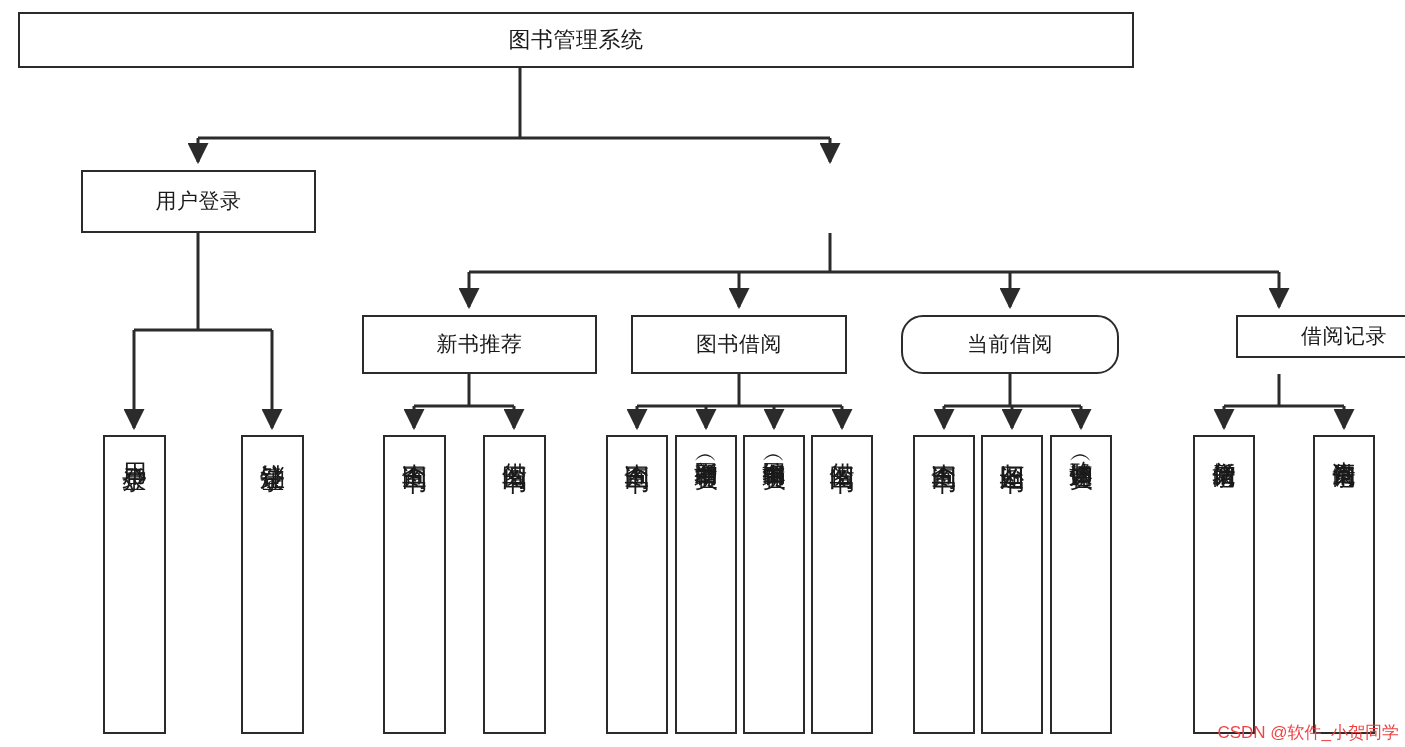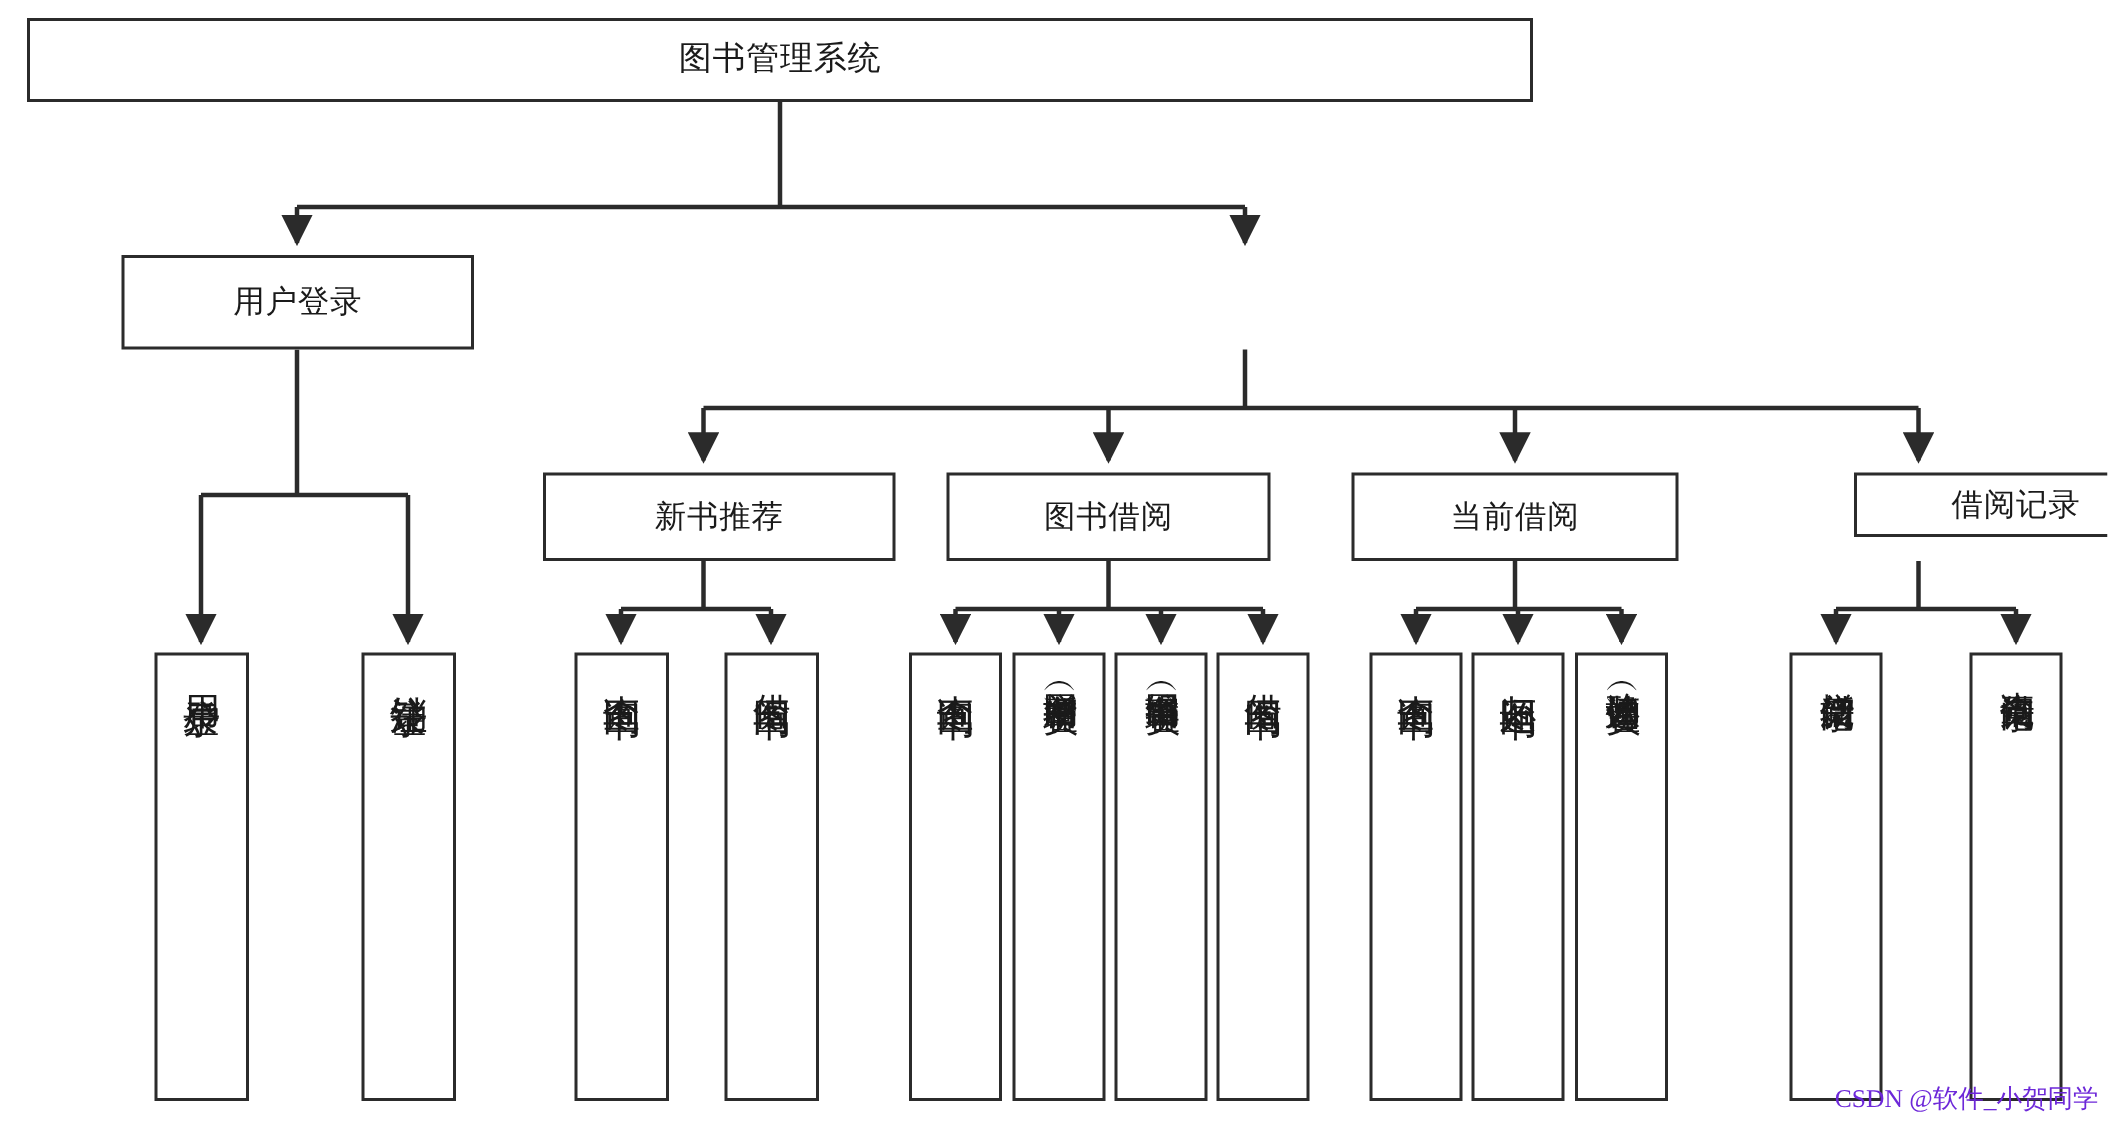--- a/index.html
+++ b/index.html
@@ -67,24 +67,24 @@
   }
   .node.vert.small .label {
     font-size: 23px;
     letter-spacing: 1px;
   }
   .watermark {
     position: absolute;
     right: 6px;
     bottom: 3px;
     font-size: 17px;
-    color: #6d28d9;
+    color: #ef4444;
     white-space: nowrap;
     z-index: 3;
-    font-family: Liberation Serif, serif;
+    font-family: Liberation Sans, sans-serif;
   }
 </style>
 </head>
 <body>
 
 <div id="canvas">
 
   <svg id="edges" viewBox="0 0 1405 747" xmlns="http://www.w3.org/2000/svg">
     <defs>
       <marker id="arrow" viewBox="0 0 10 10" refX="9" refY="5" markerWidth="7" markerHeight="7" orient="auto-start-reverse">
@@ -128,35 +128,35 @@
       <path d="M 1012 406 L 1012 428" marker-end="url(#arrow)"></path>
       <path d="M 1081 406 L 1081 428" marker-end="url(#arrow)"></path>
 
       <path d="M 1279 374 L 1279 406"></path>
       <path d="M 1224 406 L 1344 406"></path>
       <path d="M 1224 406 L 1224 428" marker-end="url(#arrow)"></path>
       <path d="M 1344 406 L 1344 428" marker-end="url(#arrow)"></path>
     </g>
   </svg>
 
-  <div class="node horiz root" style="left:18px; top:12px; width:1004px; height:56px;">
+  <div class="node horiz root" style="left:18px; top:12px; width:1116px; height:56px;">
     <span class="label">图书管理系统</span>
   </div>
 
   <div class="node horiz" style="left:81px; top:170px; width:235px; height:63px;">
     <span class="label">用户登录</span>
   </div>
 
   <div class="node horiz" style="left:362px; top:315px; width:235px; height:59px;">
     <span class="label">新书推荐</span>
   </div>
   <div class="node horiz" style="left:631px; top:315px; width:216px; height:59px;">
     <span class="label">图书借阅</span>
   </div>
-  <div class="node horiz" style="left:901px; top:315px; width:218px; height:59px;">
+  <div class="node horiz" style="left:901px; top:315px; width:218px; height:59px;border-radius:22px;">
     <span class="label">当前借阅</span>
   </div>
   <div class="node horiz" style="left:1236px; top:315px; width:216px; height:43px;">
     <span class="label">借阅记录</span>
   </div>
 
   <div class="node vert" style="left:103px; top:435px; width:63px; height:299px;">
     <span class="label">用户登录</span>
   </div>
   <div class="node vert" style="left:241px; top:435px; width:63px; height:299px;">

